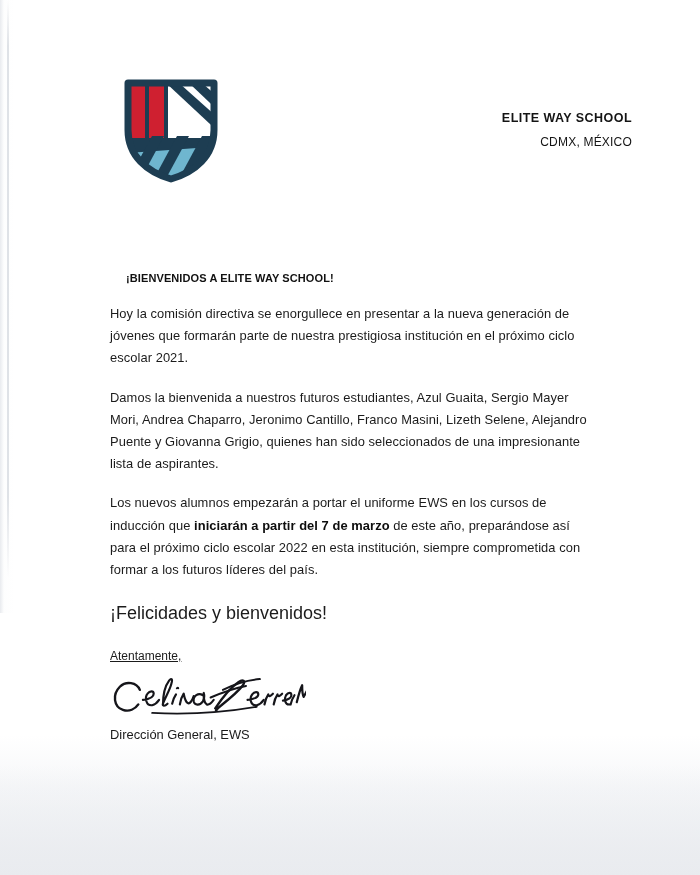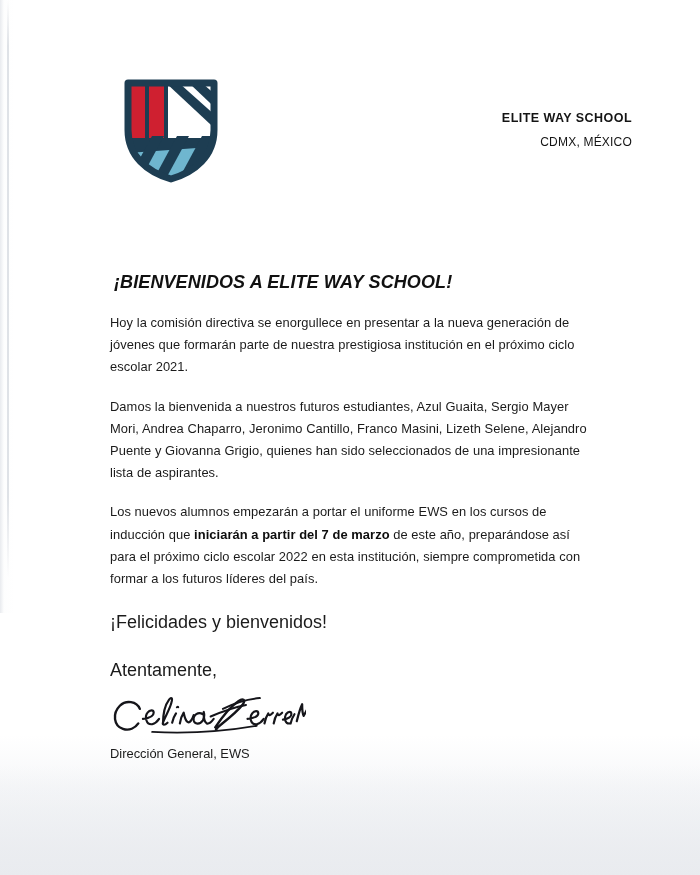--- a/index.html
+++ b/index.html
@@ -134,47 +134,47 @@
   }
 
   
   .letter {
     position: absolute;
     top: 272px;
     left: 110px;
     width: 488px;
   }
   .salutation {
-    font-size: 18px;
+    font-size: 11px;
     font-weight: bold;
     color: #111111;
     letter-spacing: 0.1px;
-    margin: 0 0 19px 4px;
-    font-style: italic;
+    margin: 0 0 19px 16px;
   }
   .para {
     font-size: 12.9px;
     line-height: 1.72;
     color: #1b1b1b;
     margin: 0 0 17px 0;
     letter-spacing: 0.005em;
   }
   .para b { font-weight: bold; color: #0d0d0d; }
 
   .closing {
     font-size: 18px;
     line-height: 1.72;
     color: #1b1b1b;
     margin: 0 0 17px 0;
   }
   .regards {
-    font-size: 18px;
+    font-size: 12px;
     line-height: 1.72;
     color: #1b1b1b;
     margin: 0 0 4px 0;
+    text-decoration: underline;
   }
 
   
   .signature {
     margin: 2px 0 2px -4px;
     height: 54px;
   }
   .sig-svg { display: block; }
 
   .sig-title {

